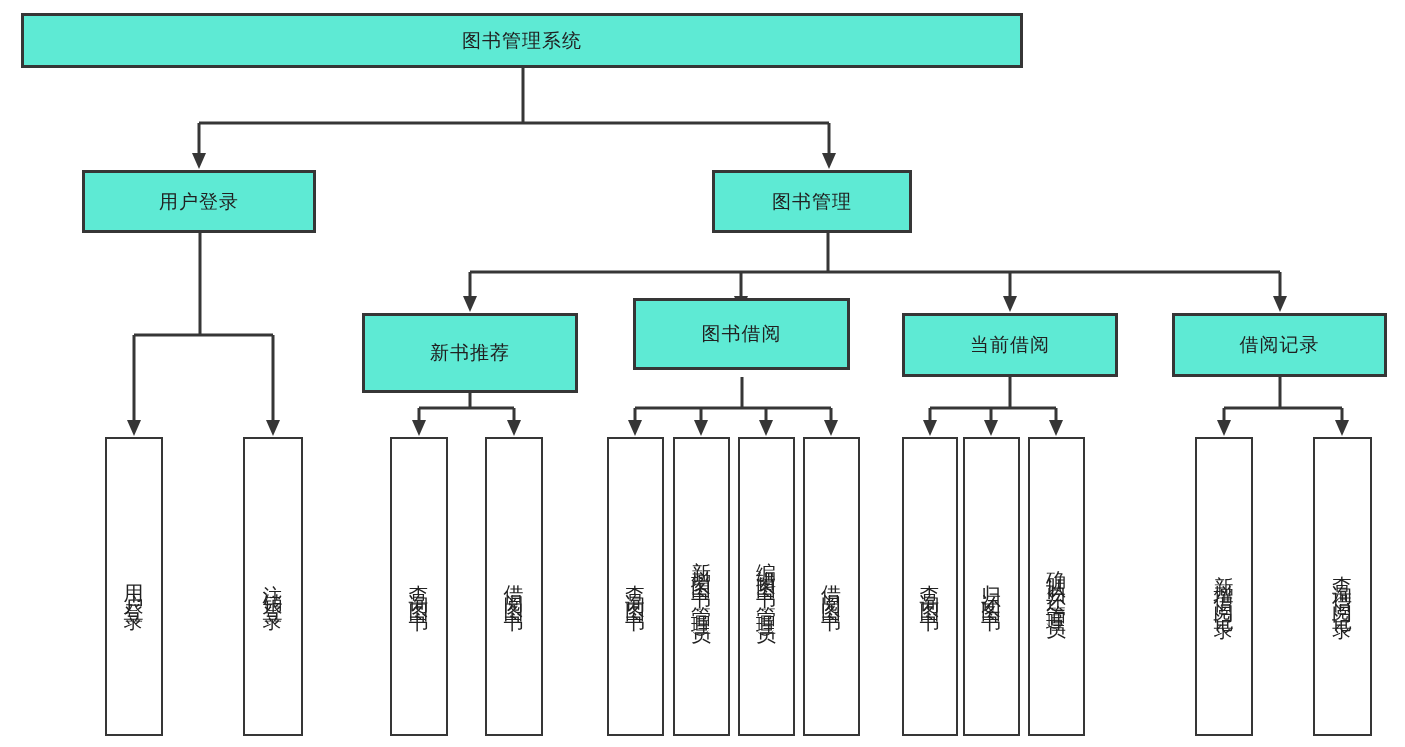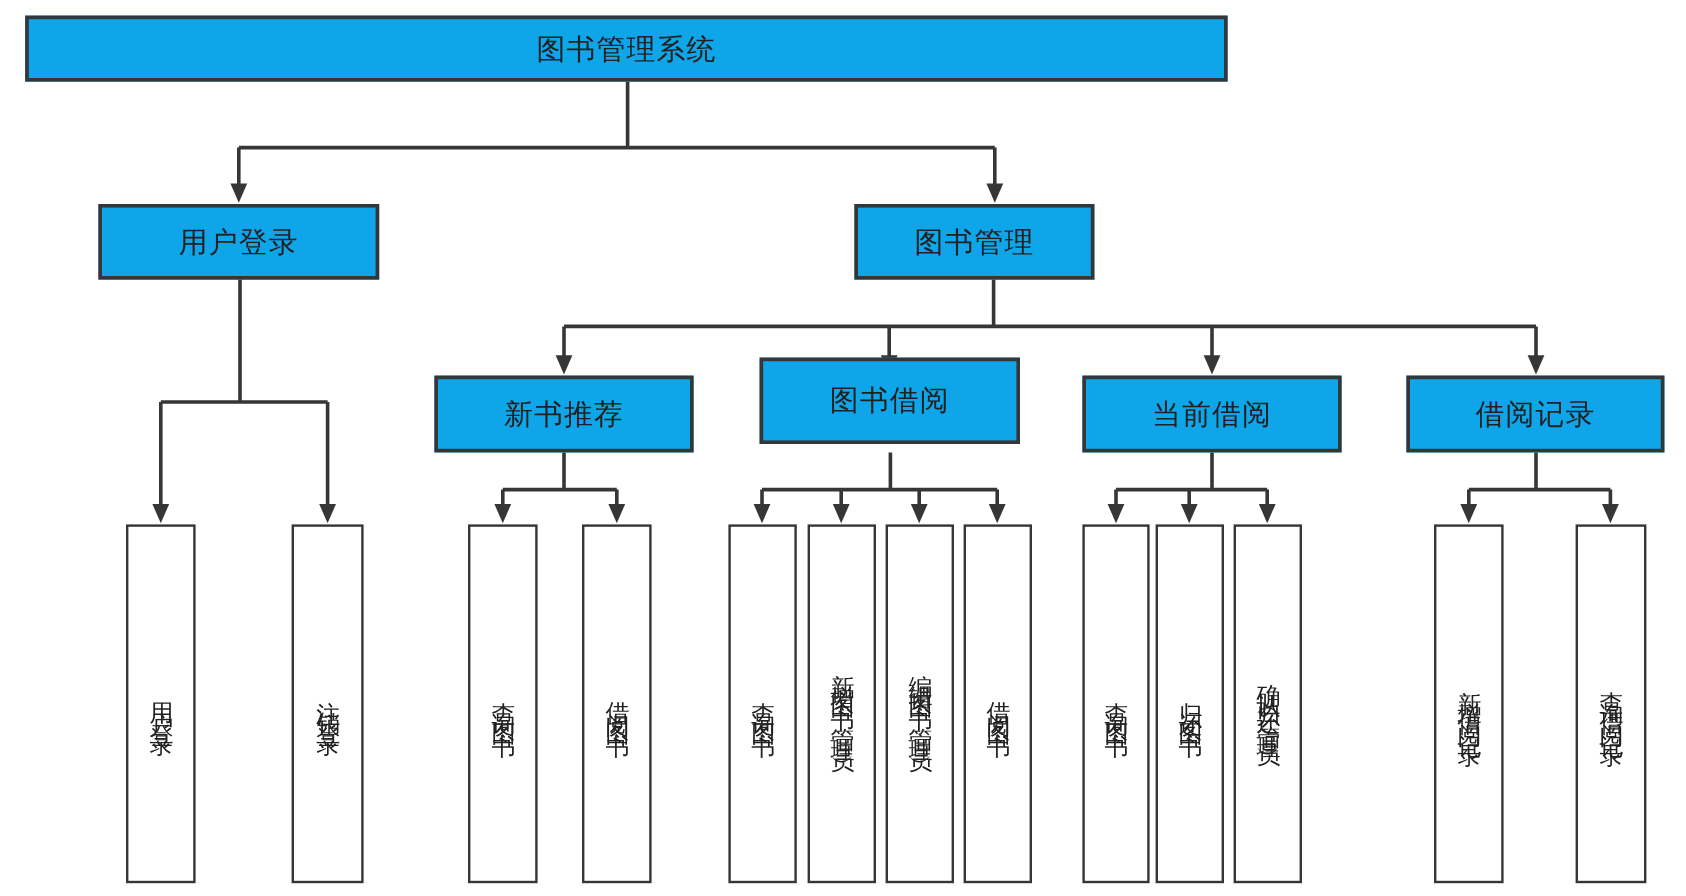--- a/index.html
+++ b/index.html
@@ -4,24 +4,24 @@
 <style>
   html,body{margin:0;padding:0;}
   body{
     width:1405px;height:747px;position:relative;overflow:hidden;
     background:#ffffff;
     font-family:"Liberation Sans","DejaVu Sans",sans-serif;
   }
   #stage{position:absolute;left:0;top:0;width:1405px;height:747px;}
   svg.edges{position:absolute;left:0;top:0;pointer-events:none;}
   .node{
-    position:absolute;box-sizing:border-box;background:#0ea5e9;
+    position:absolute;box-sizing:border-box;background:#5eead4;
     border:3px solid #363636;color:#212121;
     display:flex;align-items:center;justify-content:center;
-    font-size:24px;letter-spacing:1px;white-space:nowrap;
+    font-size:19px;letter-spacing:1px;white-space:nowrap;
   }
   .leaf{
     position:absolute;box-sizing:border-box;background:#ffffff;
     border:2px solid #363636;color:#212121;
     display:flex;align-items:center;justify-content:center;
   }
   .leaf .vtext{
     writing-mode:vertical-rl;text-orientation:mixed;
     font-size:20px;letter-spacing:9px;line-height:1;color:#212121;
   }
@@ -88,21 +88,21 @@
       <polygon points="1217,420 1231,420 1224,436"></polygon>
       <polygon points="1335,420 1349,420 1342,436"></polygon>
     </g>
   </svg>
 
   <div class="node" style="left:21px;top:13px;width:1002px;height:55px;">图书管理系统</div>
 
   <div class="node" style="left:82px;top:170px;width:234px;height:63px;">用户登录</div>
   <div class="node" style="left:712px;top:170px;width:200px;height:63px;">图书管理</div>
 
-  <div class="node" style="left:362px;top:313px;width:216px;height:64px;">新书推荐</div>
+  <div class="node" style="left:362px;top:313px;width:216px;height:80px;">新书推荐</div>
   <div class="node" style="left:633px;top:298px;width:217px;height:72px;">图书借阅</div>
   <div class="node" style="left:902px;top:313px;width:216px;height:64px;">当前借阅</div>
   <div class="node" style="left:1172px;top:313px;width:215px;height:64px;font-family:Liberation Serif, serif;">借阅记录</div>
 
   <div class="leaf" style="left:105px;top:437px;width:58px;height:299px;">
     <span class="vtext">用户登录</span>
   </div>
   <div class="leaf" style="left:243px;top:437px;width:60px;height:299px;">
     <span class="vtext">注销登录</span>
   </div>

